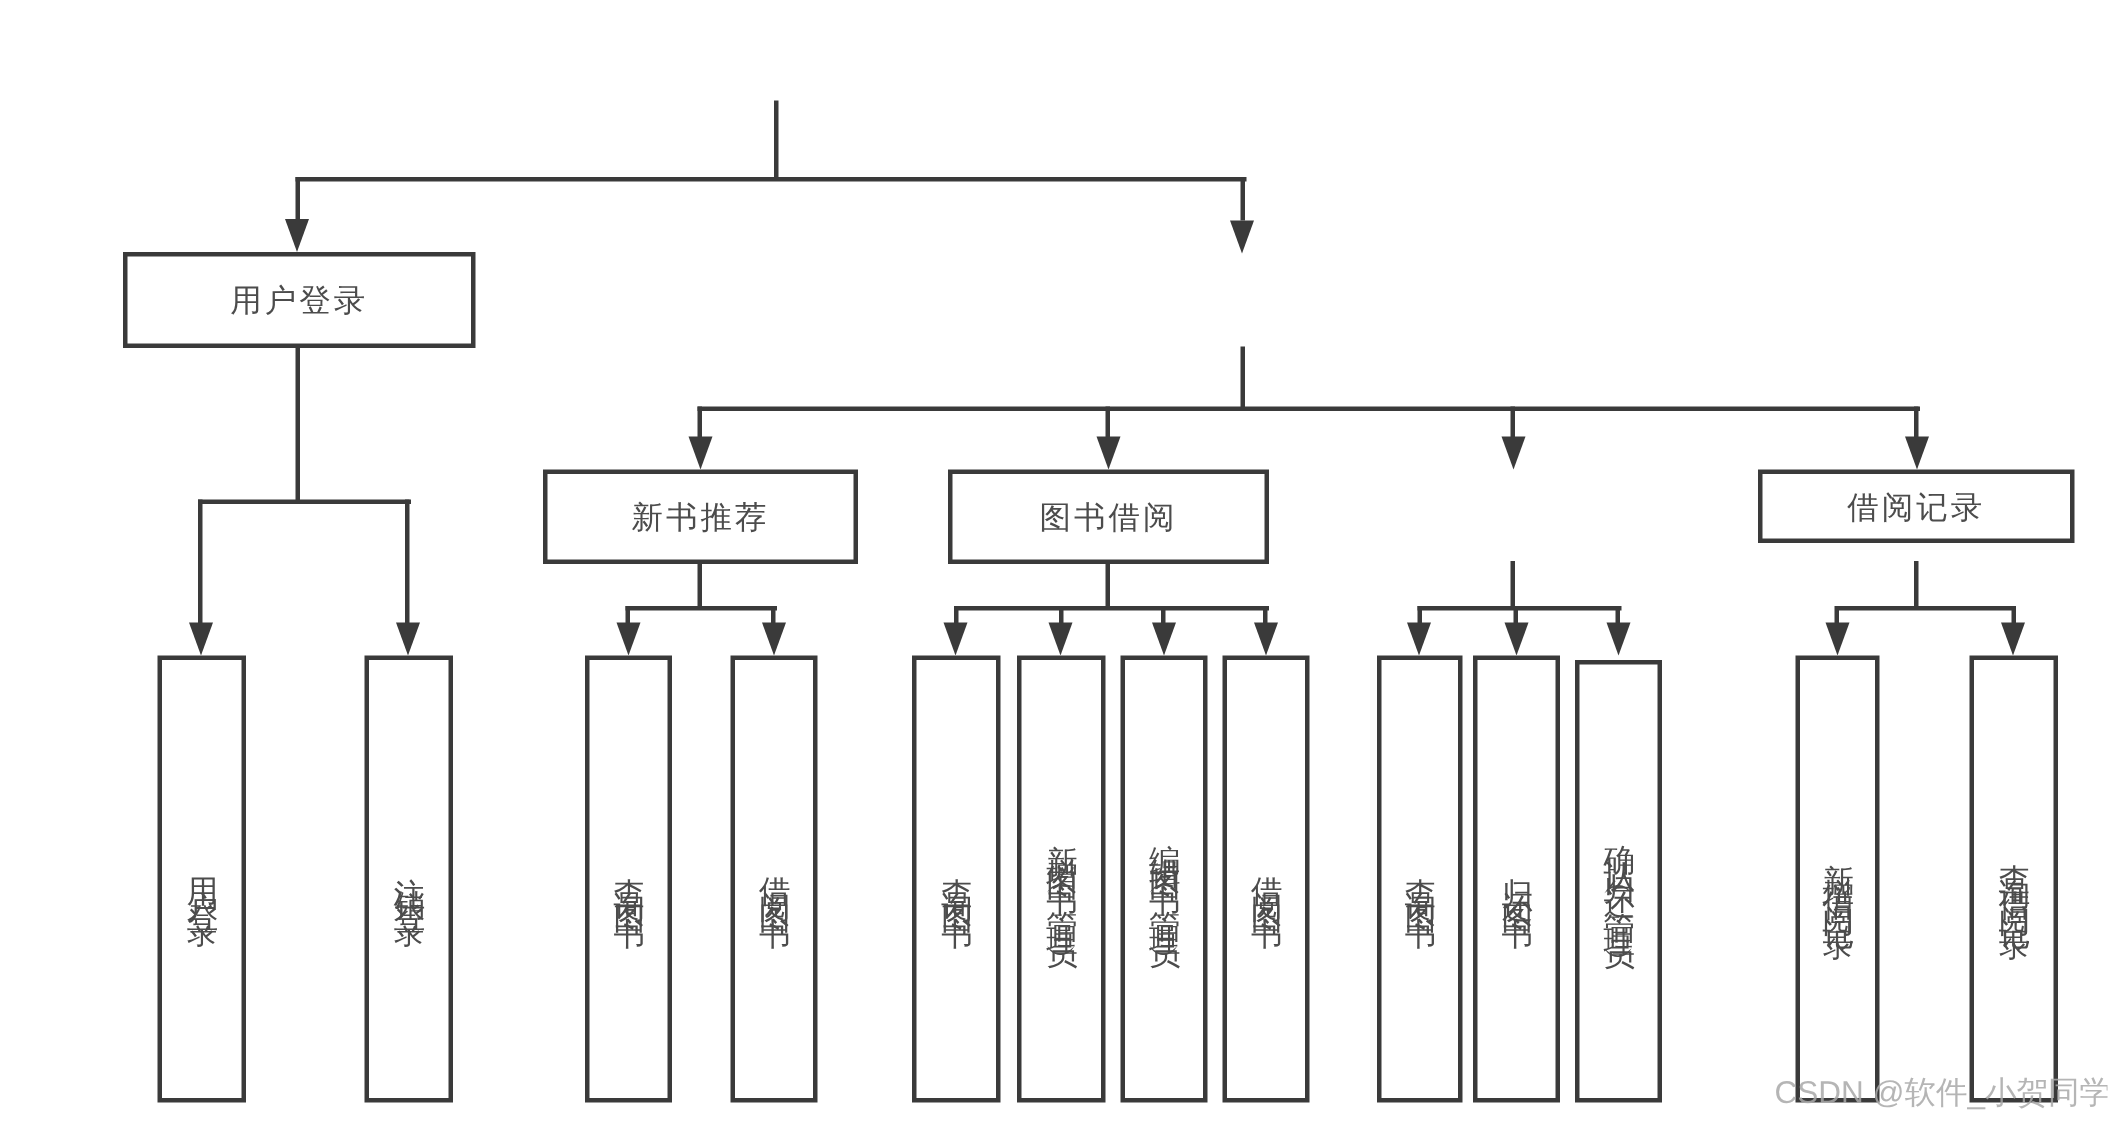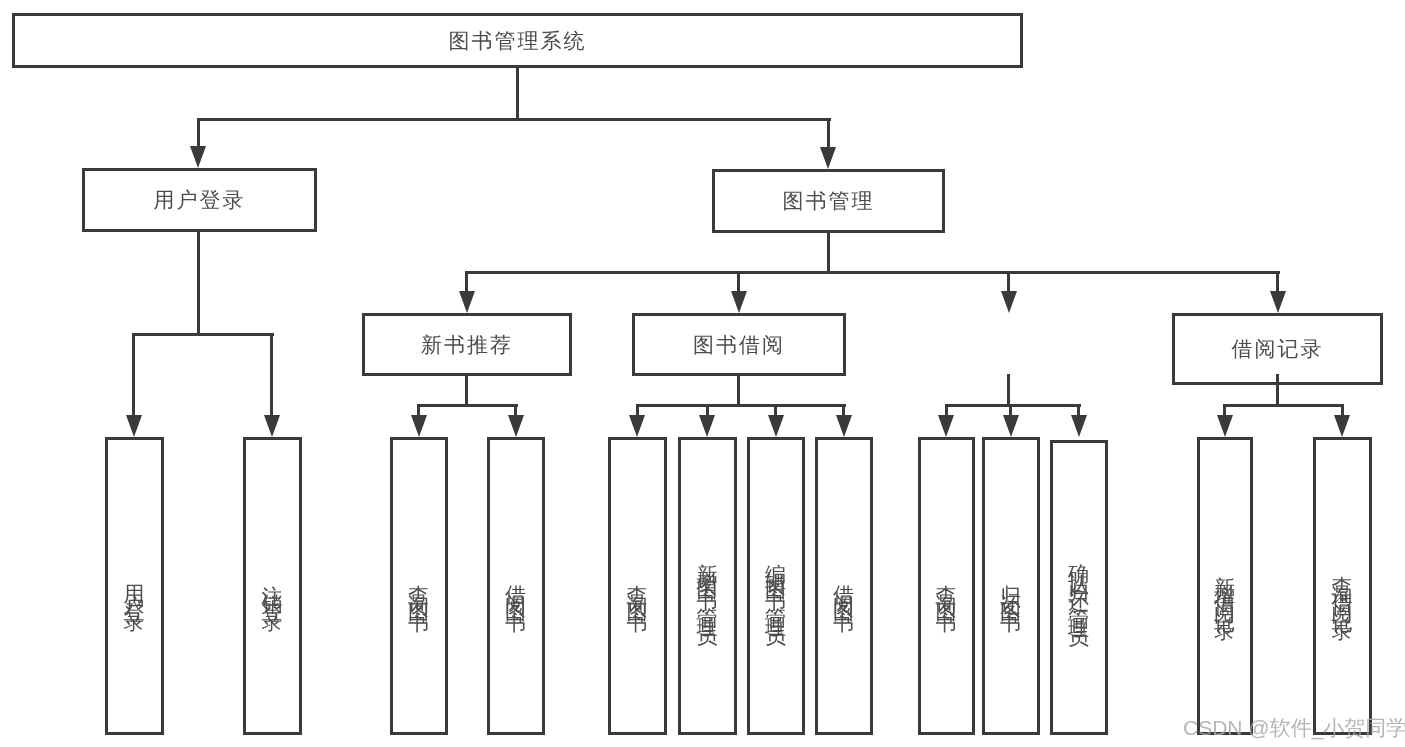--- a/index.html
+++ b/index.html
@@ -61,36 +61,30 @@
     opacity: 0.85;
     white-space: nowrap;
     z-index: 5;
   }
 </style>
 </head>
 <body>
 
 <div class="canvas">
 
-  <div class="box" style="left:12px; top:13px; width:1011px; height:55px;">
-    <span class="label">图书管理系统</span>
-  </div>
 
   <div class="line" style="left:516px; top:67px; width:3px; height:53px;"></div>
   <div class="line" style="left:197px; top:118px; width:634px; height:3px;"></div>
   <div class="line" style="left:197px; top:118px; width:3px; height:29px;"></div>
   <div class="arrow" style="left:190px; top:146px;"></div>
   <div class="line" style="left:827px; top:118px; width:3px; height:29px;"></div>
   <div class="arrow" style="left:820px; top:147px;"></div>
 
   <div class="box" style="left:82px; top:168px; width:235px; height:64px;">
     <span class="label">用户登录</span>
-  </div>
-  <div class="box" style="left:712px; top:169px; width:233px; height:64px;">
-    <span class="label">图书管理</span>
   </div>
 
   <div class="line" style="left:197px; top:230px; width:3px; height:106px;"></div>
   <div class="line" style="left:132px; top:333px; width:142px; height:3px;"></div>
   <div class="line" style="left:132px; top:333px; width:3px; height:83px;"></div>
   <div class="arrow" style="left:126px; top:415px;"></div>
   <div class="line" style="left:270px; top:333px; width:3px; height:83px;"></div>
   <div class="arrow" style="left:264px; top:415px;"></div>
 
   <div class="line" style="left:827px; top:231px; width:3px; height:43px;"></div>
@@ -103,21 +97,21 @@
   <div class="arrow" style="left:1001px; top:291px;"></div>
   <div class="line" style="left:1276px; top:271px; width:3px; height:21px;"></div>
   <div class="arrow" style="left:1270px; top:291px;"></div>
 
   <div class="box" style="left:632px; top:313px; width:214px; height:63px;">
     <span class="label">图书借阅</span>
   </div>
   <div class="box" style="left:362px; top:313px; width:210px; height:63px;">
     <span class="label">新书推荐</span>
   </div>
-  <div class="box" style="left:1172px; top:313px; width:211px; height:72px;">
+  <div class="box" style="left:1172px; top:313px; width:211px; height:49px;">
     <span class="label">借阅记录</span>
   </div>
 
   <div class="line" style="left:465px; top:374px; width:3px; height:32px;"></div>
   <div class="line" style="left:417px; top:404px; width:101px; height:3px;"></div>
   <div class="line" style="left:417px; top:404px; width:3px; height:12px;"></div>
   <div class="arrow" style="left:411px; top:415px;"></div>
   <div class="line" style="left:514px; top:404px; width:3px; height:12px;"></div>
   <div class="arrow" style="left:508px; top:415px;"></div>
 

